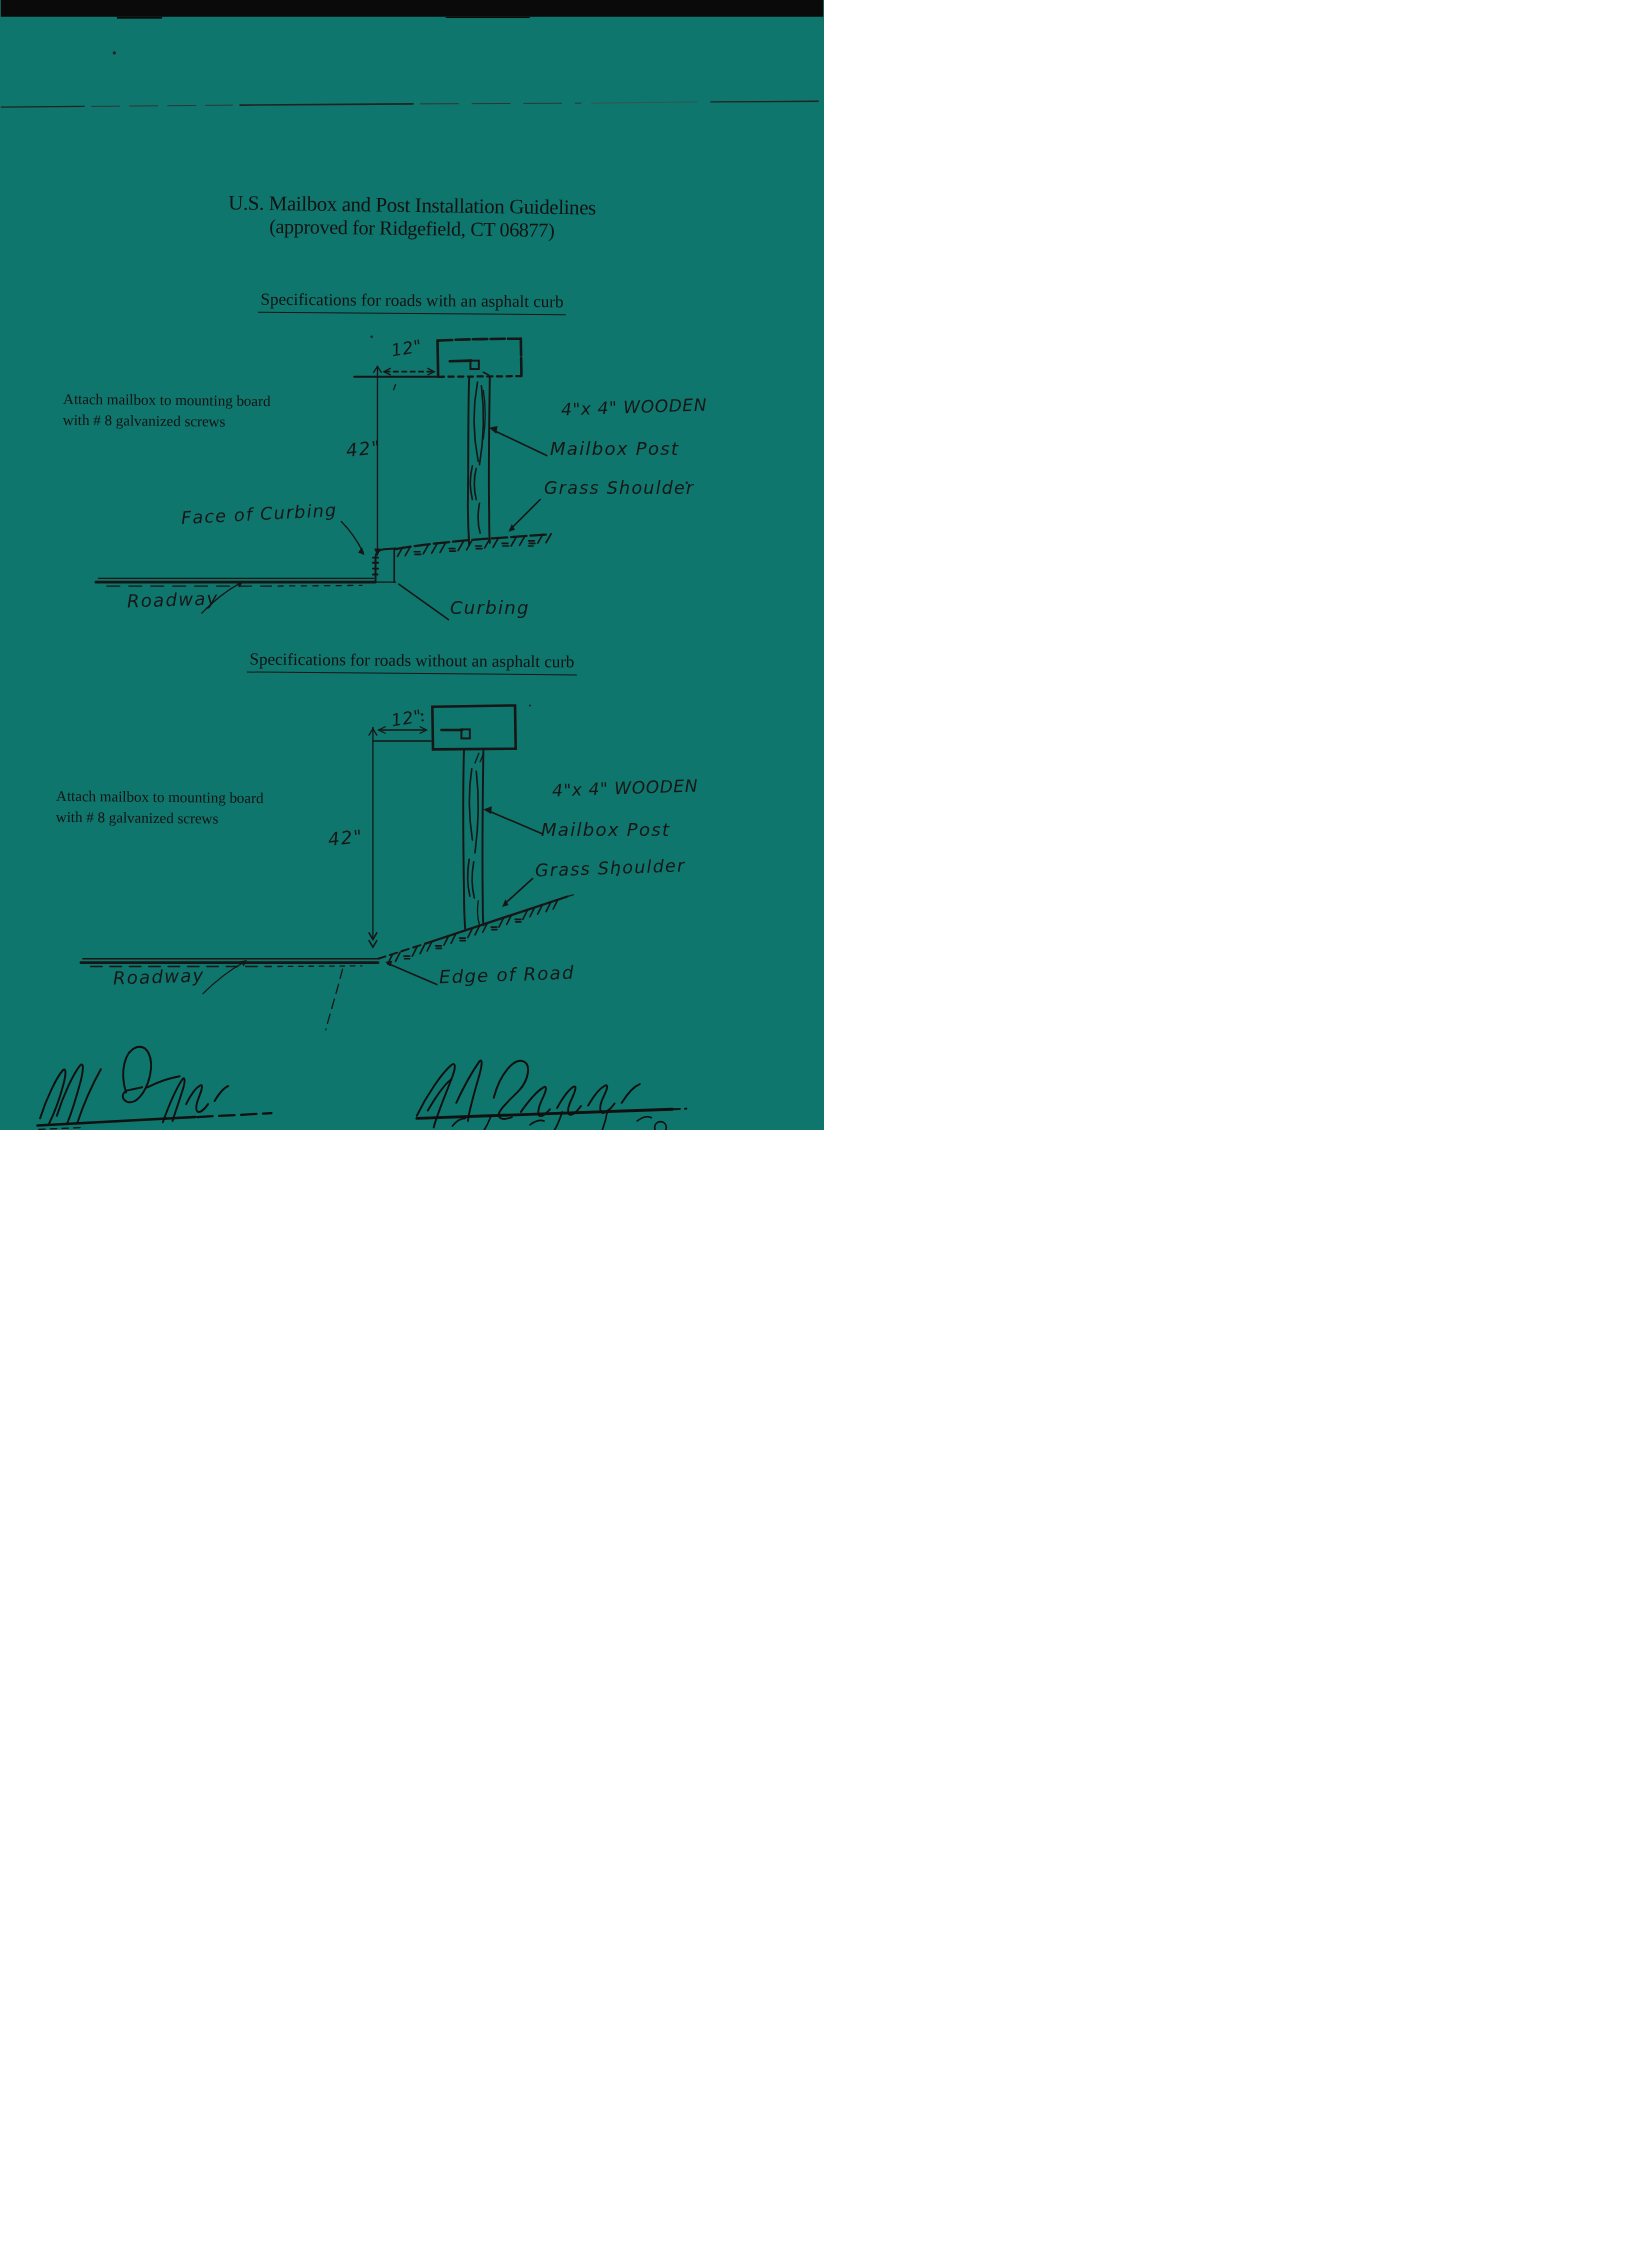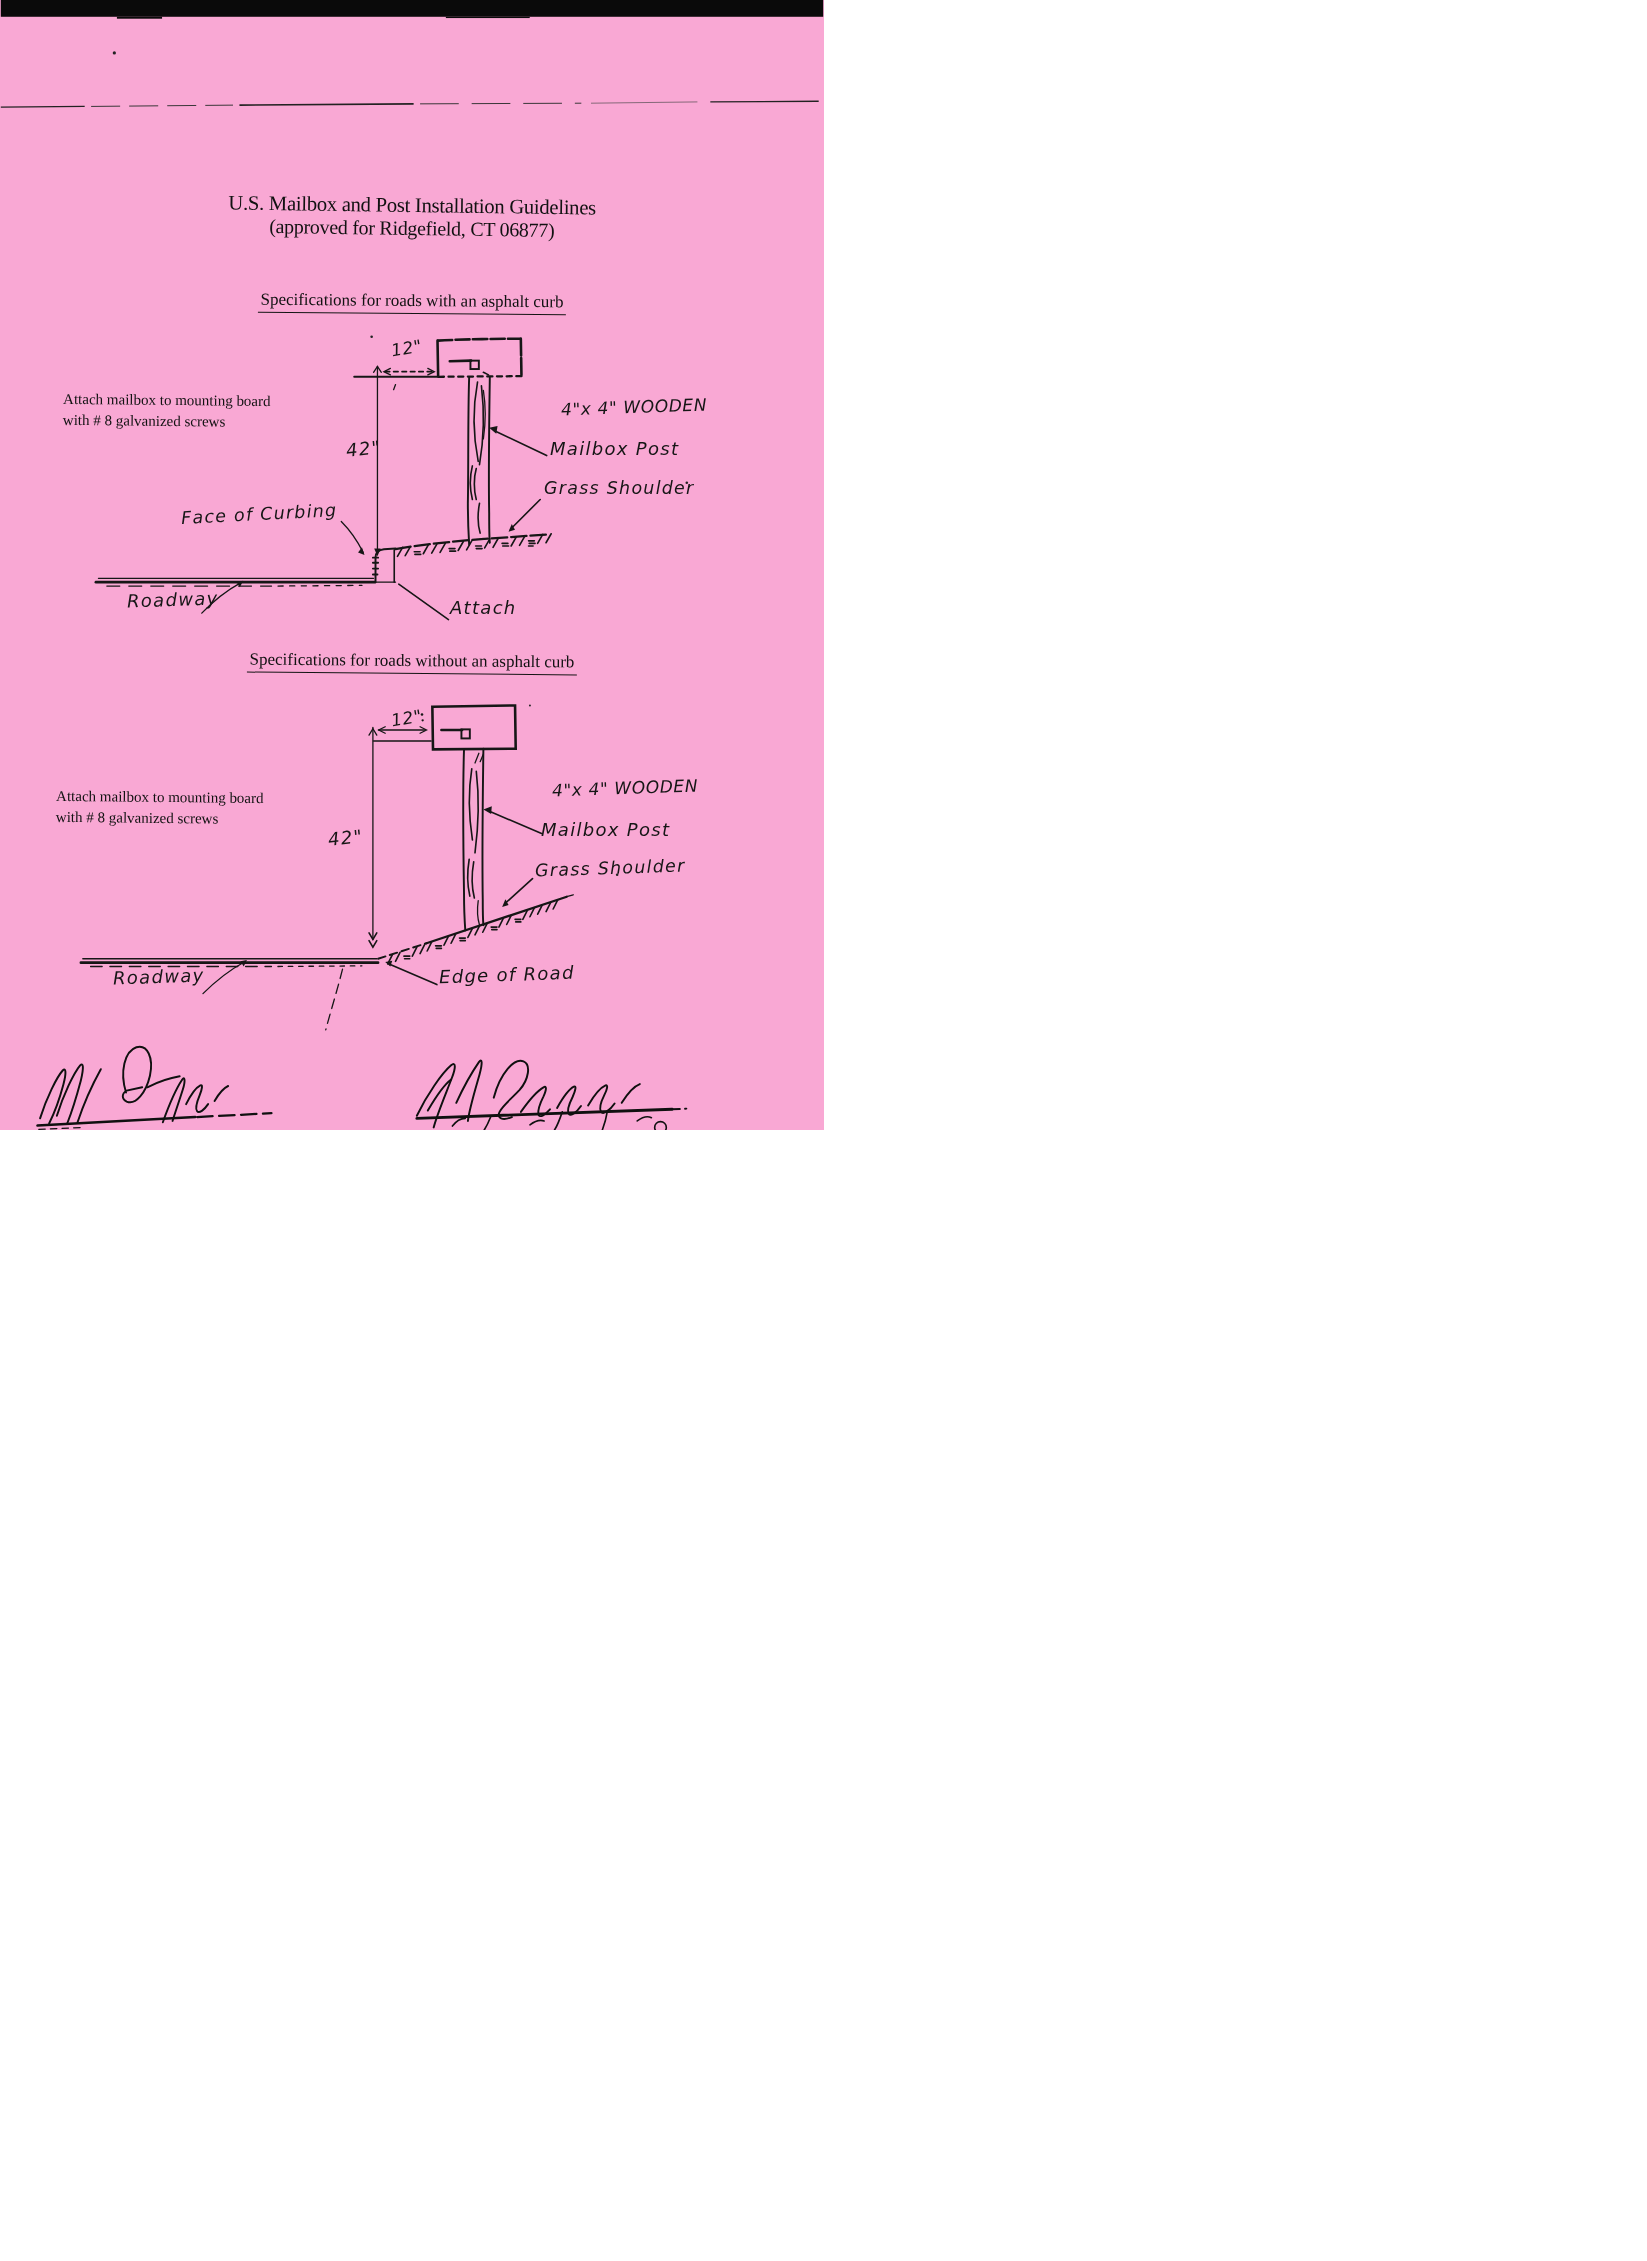--- a/index.html
+++ b/index.html
@@ -1,16 +1,16 @@
 <!DOCTYPE html>
 <html style="font-size:10.3px"><head>
 <meta charset="utf-8">
 <style>
   html,body{margin:0;padding:0;background:#ffffff;}
-  .page{position:relative;width:824px;height:1130px;background:#f9a8d4;overflow:hidden;
+  .page{position:relative;width:824px;height:1130px;background:#0f766e;overflow:hidden;
         font-family:"Liberation Serif",serif;color:#141414;}
   .abs{position:absolute;}
   .print{font-family:"Liberation Serif",serif;color:#121212;}
   .hand{font-family:"DejaVu Sans",sans-serif;font-style:italic;color:#161616;}
   .center-wrap{position:absolute;left:0;right:0;text-align:center;}
   .title1{font-size:20.7px;letter-spacing:-0.3px;}
   .title2{font-size:20px;letter-spacing:-0.3px;}
   .heading{display:inline-block;font-size:17px;border-bottom:1.9px solid #151515;padding:0 2.6px 1.9px 2.6px;}
   .note{font-size:15px;line-height:1.42;}
   .lblsm{font-size:17px;letter-spacing:0.6px;}
@@ -150,21 +150,21 @@
     <div>Attach mailbox to mounting board</div>
     <div>with # 8 galvanized screws</div>
   </div>
   <div class="abs hand lblsm" style="left:391px;top:338px;transform:rotate(-10deg);">12"</div>
   <div class="abs hand lblb" style="left:346px;top:438px;transform:rotate(-6deg);">42"</div>
   <div class="abs hand lblsm" style="left:561px;top:397px;transform:rotate(-2deg);">4"x 4" WOODEN</div>
   <div class="abs hand lblb" style="left:550px;top:438px;">Mailbox Post</div>
   <div class="abs hand lbl" style="left:544px;top:478px;">Grass Shoulder</div>
   <div class="abs hand lbl" style="left:181px;top:504px;transform:rotate(-3deg);">Face of Curbing</div>
   <div class="abs hand lblb" style="left:127px;top:589px;transform:rotate(-2deg);">Roadway</div>
-  <div class="abs hand lblb" style="left:450px;top:597px;">Attach</div>
+  <div class="abs hand lblb" style="left:450px;top:597px;">Curbing</div>
 
   <div class="center-wrap" style="top:651px;transform:rotate(0.5deg);">
     <span class="print heading">Specifications for roads without an asphalt curb</span>
   </div>
 
   <svg class="abs" style="left:0;top:699px;" width="824" height="336" viewBox="0 0 1275 520">
     <g stroke="#161616" fill="none" stroke-linecap="round">
 
       <g>
         <path d="M669,12 L797,10 L798,77 L670,78 Z" stroke-width="4"></path>

